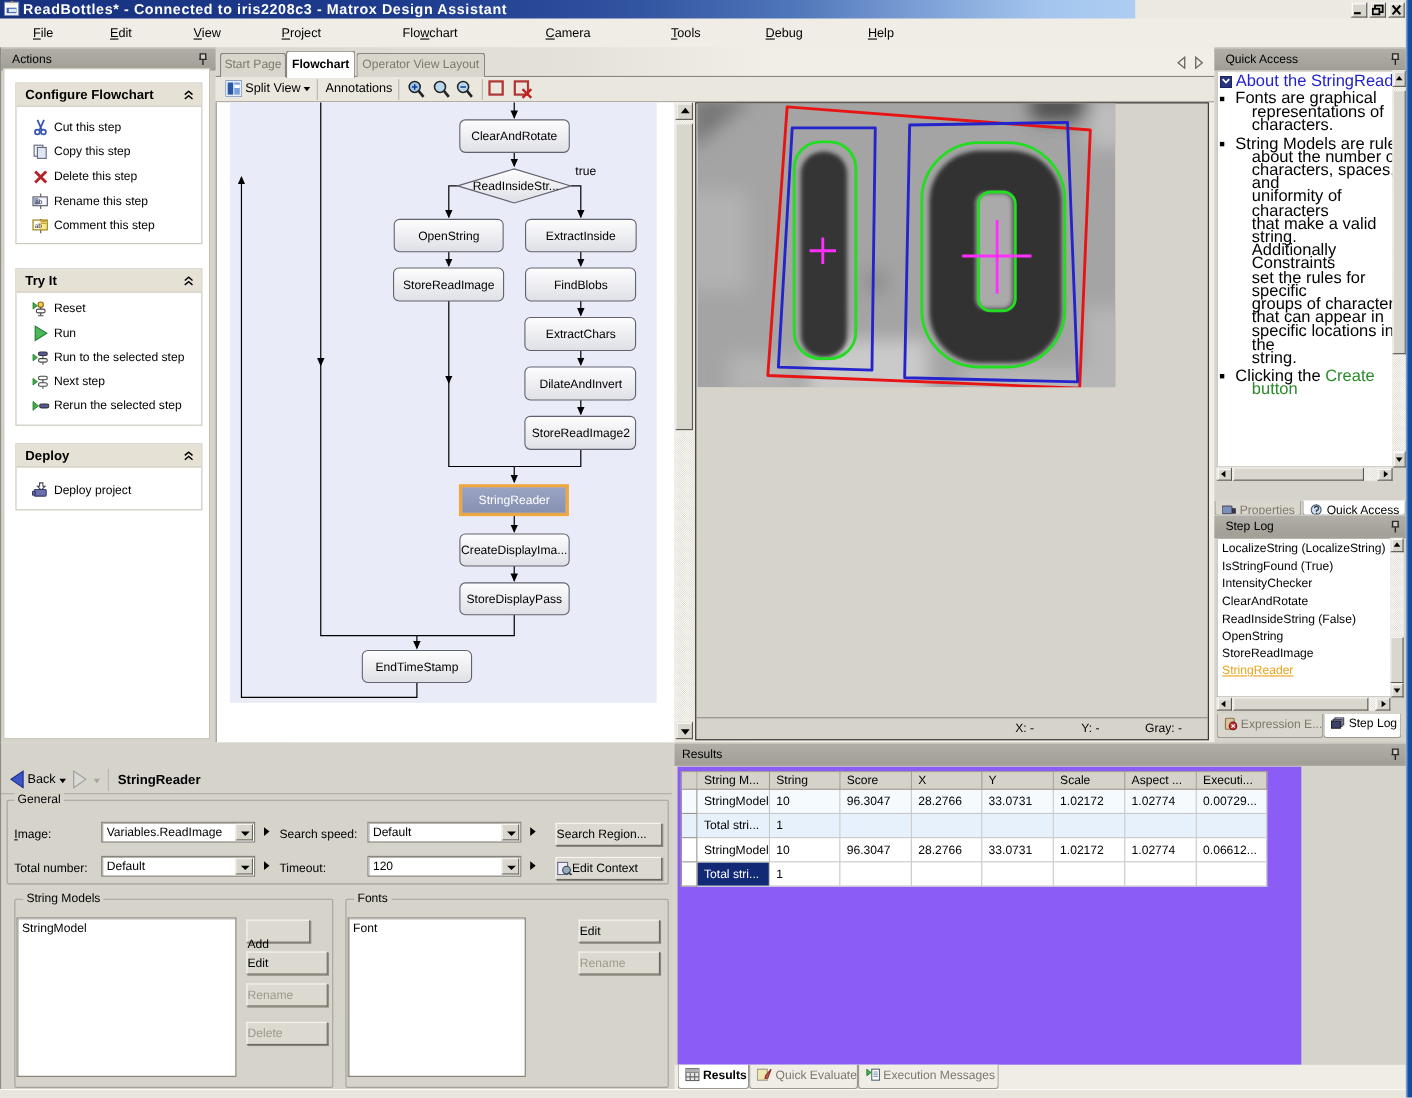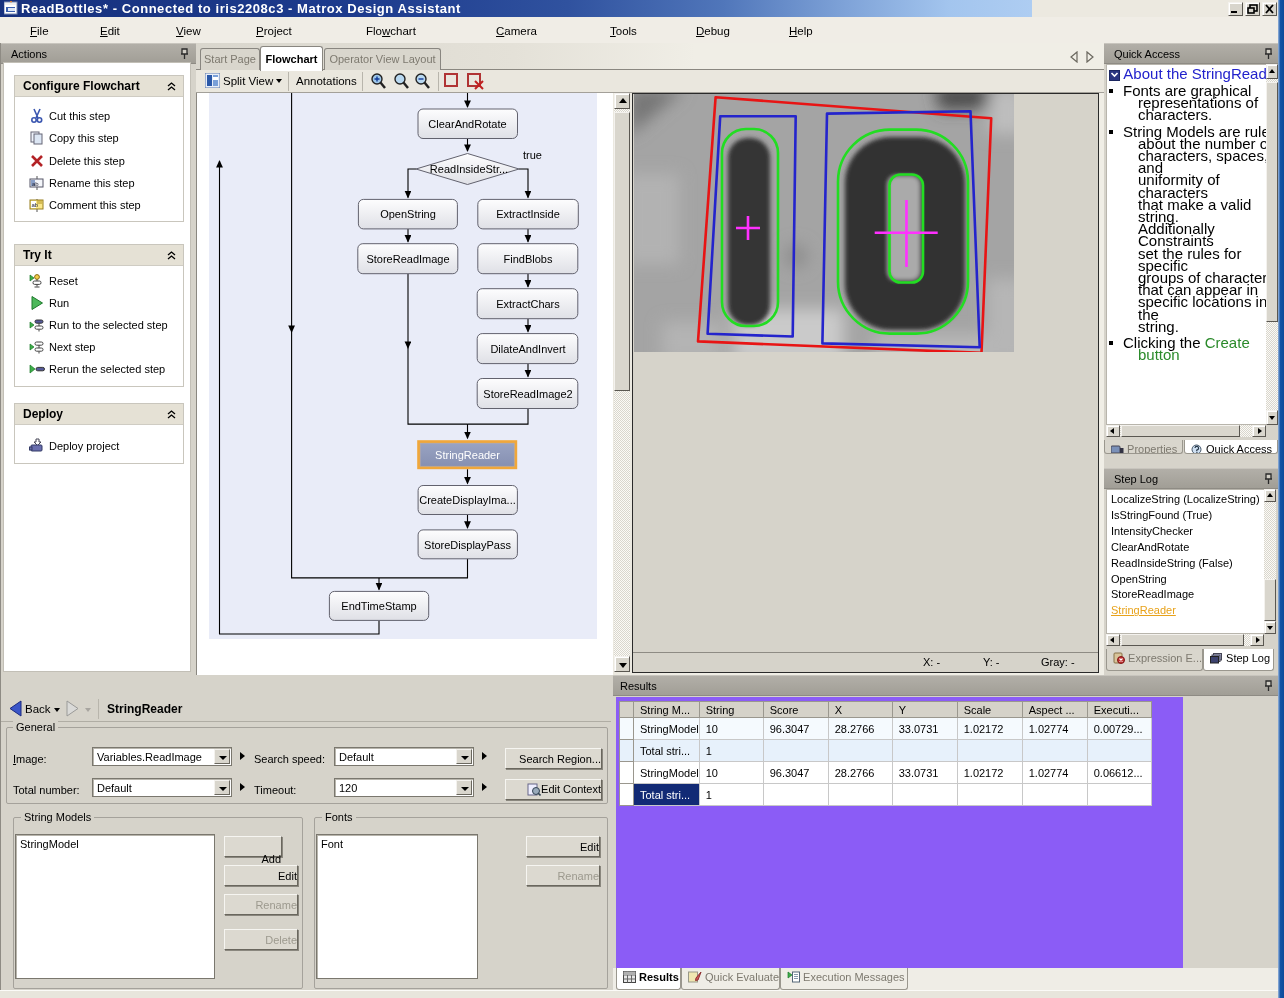--- a/index.html
+++ b/index.html
@@ -16,21 +16,21 @@
 .gb{position:absolute;left:13px;width:170px;background:#fff;border:1px solid #c9c6bd}
 .gbh{height:21px;background:#e5e1d5;border-bottom:1px solid #cfccc3;font-weight:bold;font-size:12px;padding:3px 0 0 8px;position:relative}
 .gbh svg{position:absolute;right:7px;top:6px}
 .item{position:absolute;left:14px;height:22px;font-size:11px;white-space:nowrap}
 .item .ic{position:absolute;left:0;top:2px;width:16px;height:16px}
 .item .lb{position:absolute;left:20px;top:4px}
 .combo{position:absolute;height:19px;background:#fff;border:1px solid #7a776e;box-shadow:inset 1px 1px 0 #b8b5ac}
 .combo .tx{position:absolute;left:4px;top:3px;font-size:11px;white-space:nowrap}
 .combo .db{position:absolute;right:1px;top:1px;bottom:1px;width:16px;background:#d9d6cd;border:1px solid;border-color:#f4f2ee #6a675e #6a675e #f4f2ee}
 .combo .db:after{content:"";position:absolute;left:4px;top:6px;border:4px solid transparent;border-top:4px solid #000}
-.btn{position:absolute;background:#dcd9d0;border:1px solid;border-color:#f6f5f1 #6a675e #6a675e #f6f5f1;box-shadow:1px 1px 0 #8a877e;font-size:11px;text-align:right}
+.btn{position:absolute;background:#dcd9d0;border:1px solid;border-color:#f6f5f1 #6a675e #6a675e #f6f5f1;box-shadow:1px 1px 0 #8a877e;font-size:11px;text-align:left}
 .btn.dis{color:#9c998e}
 .sbv{position:absolute;width:16px;background:#fbfaf6;background-image:linear-gradient(45deg,#d9d6cd 25%,transparent 25%,transparent 75%,#d9d6cd 75%),linear-gradient(45deg,#d9d6cd 25%,transparent 25%,transparent 75%,#d9d6cd 75%);background-size:2px 2px;background-position:0 0,1px 1px}
 .sbh{position:absolute;height:13px;background:#fbfaf6;background-image:linear-gradient(45deg,#d9d6cd 25%,transparent 25%,transparent 75%,#d9d6cd 75%),linear-gradient(45deg,#d9d6cd 25%,transparent 25%,transparent 75%,#d9d6cd 75%);background-size:2px 2px;background-position:0 0,1px 1px}
 .sbtn{position:absolute;background:#d9d6cd;border:1px solid;border-color:#f4f2ee #5a5751 #5a5751 #f4f2ee;box-shadow:inset 1px 1px 0 #fff}
 .thumb{position:absolute;background:#d9d6cd;border:1px solid;border-color:#f4f2ee #5a5751 #5a5751 #f4f2ee}
 .arr{position:absolute;width:0;height:0}
 .lbl{position:absolute;font-size:11px;white-space:nowrap}
 .tab2{position:absolute;height:100%;border:1px solid #9a978e;border-top:none;border-radius:0 0 3px 3px;background:#d9d6cd;font-size:11px;padding:3px 0 0 6px;white-space:nowrap;overflow:hidden}
 .tab2 svg{vertical-align:-2px}
 .tab2.on2{background:#fff}
@@ -398,21 +398,21 @@
 </div>
 <div class="sbh" style="left:2px;top:382px;width:160px;height:12px">
 <div class="sbtn" style="left:0;top:0;width:14px;height:12px">
           <div class="arr" style="left:3px;top:2px;border:3.5px solid transparent;border-right:4.5px solid #000;border-left:none"></div>
         </div>
 <div class="thumb" style="left:15px;top:0;width:119px;height:12px"></div>
 <div class="sbtn" style="left:146px;top:0;width:14px;height:12px">
           <div class="arr" style="left:5px;top:2px;border:3.5px solid transparent;border-left:4.5px solid #000"></div>
         </div>
 </div>
-<div class="abs" style="left:0;top:397px;width:174px;height:14px">
+<div class="abs" style="left:0;top:412px;width:174px;height:14px">
 <div class="tab2" style="left:0;top:0;width:79px"><svg width="13" height="10" viewBox="0 0 13 10">
             <rect x="0" y="1" width="9" height="7" rx="1" fill="#7a90b8" stroke="#445"></rect>
             <rect x="9" y="3" width="3.5" height="5" fill="#334"></rect>
           </svg> <span style="color:#7d796f">Properties</span></div>
 <div class="tab2 on2" style="left:80px;top:0;width:94px"><svg width="12" height="11" viewBox="0 0 12 11">
             <circle cx="5.5" cy="5.5" r="4.5" fill="#cfe0f2" stroke="#456"></circle>
             <path d="M4 4 a1.8 1.8 0 1 1 1.8 2 v1.2" fill="none" stroke="#234" stroke-width="1.2"></path>
             <rect x="5.2" y="8.2" width="1.4" height="1.4" fill="#234"></rect>
           </svg> Quick Access</div>
 </div>

